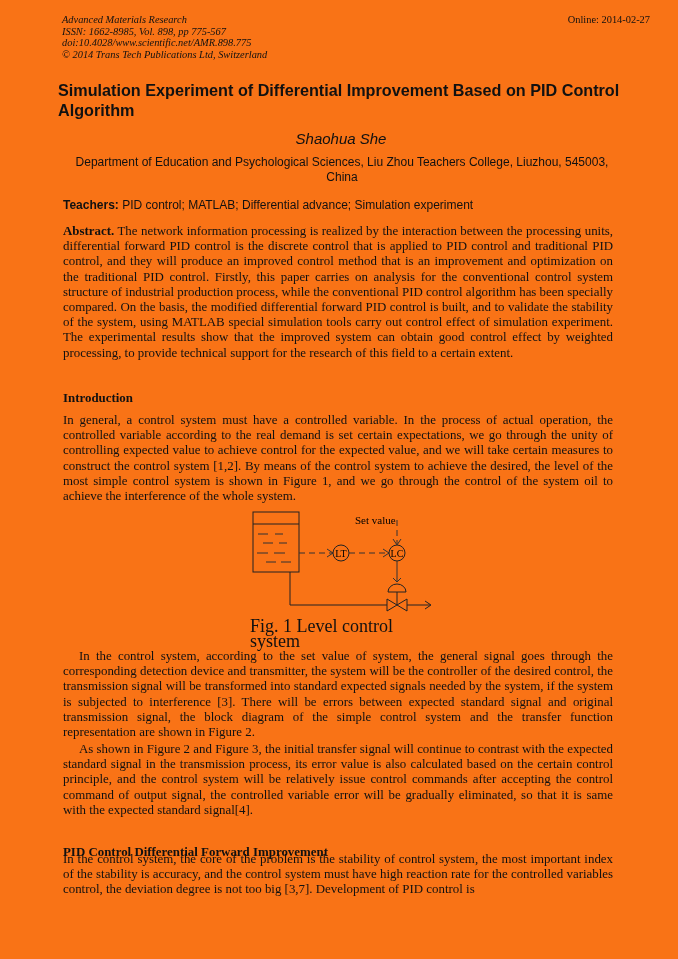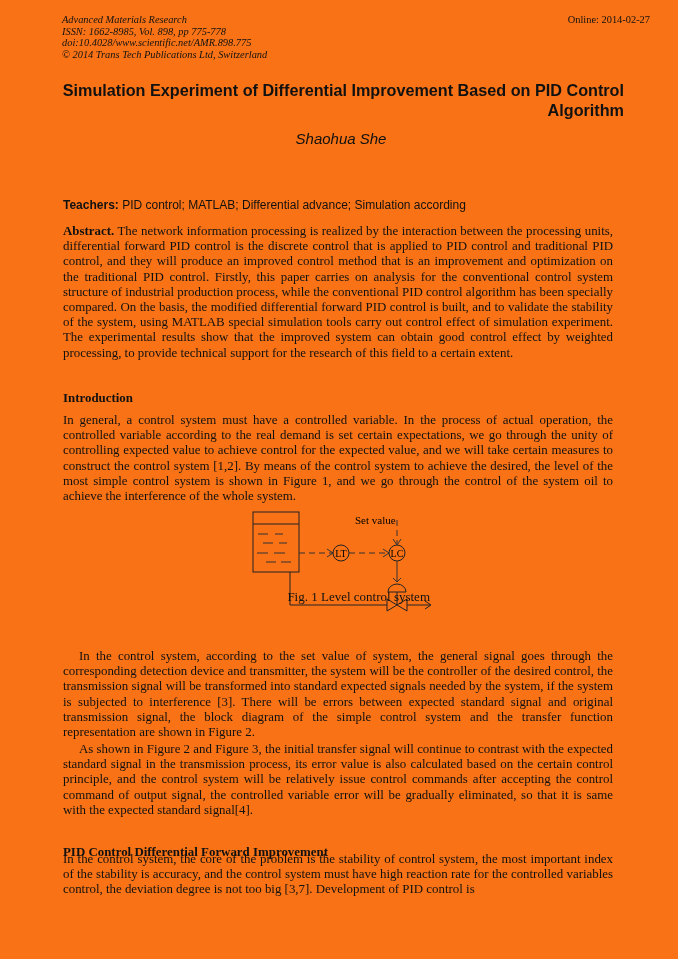--- a/index.html
+++ b/index.html
@@ -4,51 +4,52 @@
 <style>
   html, body { margin: 0; padding: 0; background: #ffffff; }
   body { width: 678px; height: 959px; position: relative; overflow: hidden; color: #111; }
   .page { position: absolute; left: 0; top: 0; width: 678px; height: 959px; background: #f97316; padding-left: 8px; }
   .serif { font-family: "Liberation Serif", "DejaVu Serif", serif; }
   .sans { font-family: "Liberation Sans", "DejaVu Sans", sans-serif; }
 
   .header-left { position: absolute; left: 62px; top: 14px; font-size: 10.4px; line-height: 11.6px; font-style: italic; }
   .header-right { position: absolute; right: 36px; top: 14px; font-size: 10.4px; line-height: 11.6px; }
 
-  .title { position: absolute; left: 58px; width: 566px; top: 80px; text-align: right; font-weight: bold; font-size: 16.2px; line-height: 20px; }
+  .title { position: absolute; left: 58px; width: 566px; top: 80px; text-align: left; font-weight: bold; font-size: 16.2px; line-height: 20px; }
   .author { position: absolute; left: 58px; width: 566px; top: 130px; text-align: center; font-size: 15px; line-height: 18px; font-style: italic; }
   .affil { position: absolute; left: 60px; width: 564px; top: 155px; text-align: center; font-size: 12px; line-height: 15px; }
   .keywords { position: absolute; left: 63px; top: 198px; font-size: 12px; line-height: 15px; }
   .keywords b { font-weight: bold; }
 
   .body-text { position: absolute; left: 63px; width: 550px; font-size: 12.9px; line-height: 15.2px; text-align: justify; }
   .indent { text-indent: 16px; }
   .heading { position: absolute; left: 63px; font-weight: bold; font-size: 12.9px; line-height: 15px; font-family: Liberation Serif, serif; }
 
   .figure { position: absolute; left: 250px; top: 510px; width: 200px; height: 108px; }
-  .fig-caption { position: absolute; left: 250px; width: 180px; top: 589px; text-align: right; font-size: 13px; line-height: 15px; }
+  .fig-caption { position: absolute; left: 250px; width: 180px; top: 619px; text-align: left; font-size: 18px; line-height: 15px; }
 </style>
 </head>
 <body>
 
 <div class="page">
 
   <div class="header-left serif">
     <div>Advanced Materials Research</div>
-    <div>ISSN: 1662-8985, Vol. 898, pp 775-778</div>
+    <div>ISSN: 1662-8985, Vol. 898, pp 775-567</div>
     <div>doi:10.4028/www.scientific.net/AMR.898.775</div>
     <div>© 2014 Trans Tech Publications Ltd, Switzerland</div>
   </div>
   <div class="header-right serif">Online: 2014-02-27</div>
 
   <div class="title sans">Simulation Experiment of Differential Improvement Based on PID Control Algorithm</div>
   <div class="author sans">Shaohua She</div>
+  <div class="affil sans">Department of Education and Psychological Sciences, Liu Zhou Teachers College, Liuzhou, 545003, China</div>
   <div class="keywords sans">
     <b>Teachers:</b>
-    <span>PID control; MATLAB; Differential advance; Simulation according</span>
+    <span>PID control; MATLAB; Differential advance; Simulation experiment</span>
   </div>
 
   <div class="body-text serif" style="top:224px;">
     <b>Abstract.</b>
     <span>The network information processing is realized by the interaction between the processing units, differential forward PID control is the discrete control that is applied to PID control and traditional PID control, and they will produce an improved control method that is an improvement and optimization on the traditional PID control. Firstly, this paper carries on analysis for the conventional control system structure of industrial production process, while the conventional PID control algorithm has been specially compared. On the basis, the modified differential forward PID control is built, and to validate the stability of the system, using MATLAB special simulation tools carry out control effect of simulation experiment. The experimental results show that the improved system can obtain good control effect by weighted processing, to provide technical support for the research of this field to a certain extent.</span>
   </div>
 
   <div class="heading serif" style="top:391px;">Introduction</div>
   <div class="body-text serif" style="top:413px;">In general, a control system must have a controlled variable. In the process of actual operation, the controlled variable according to the real demand is set certain expectations, we go through the unity of controlling expected value to achieve control for the expected value, and we will take certain measures to construct the control system [1,2]. By means of the control system to achieve the desired, the level of the most simple control system is shown in Figure 1, and we go through the control of the system oil to achieve the interference of the whole system.</div>
 

